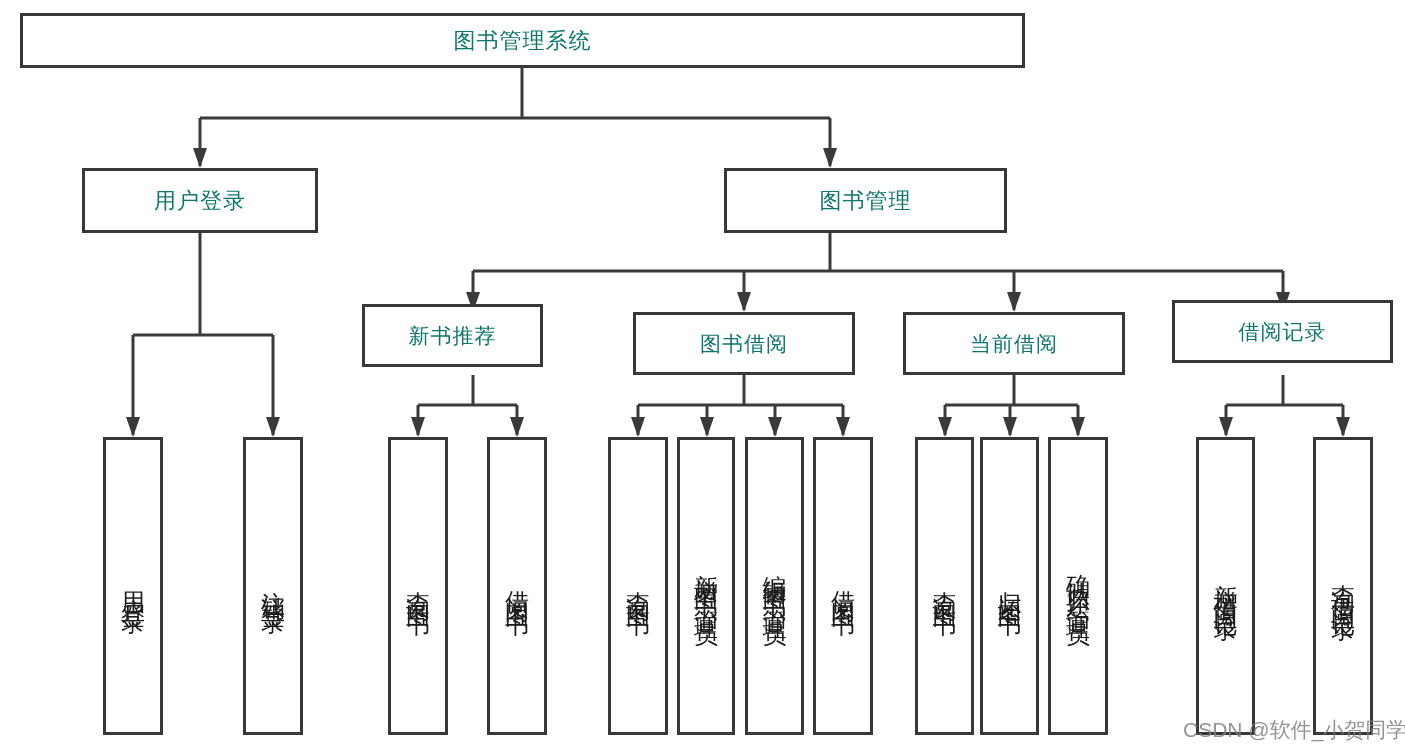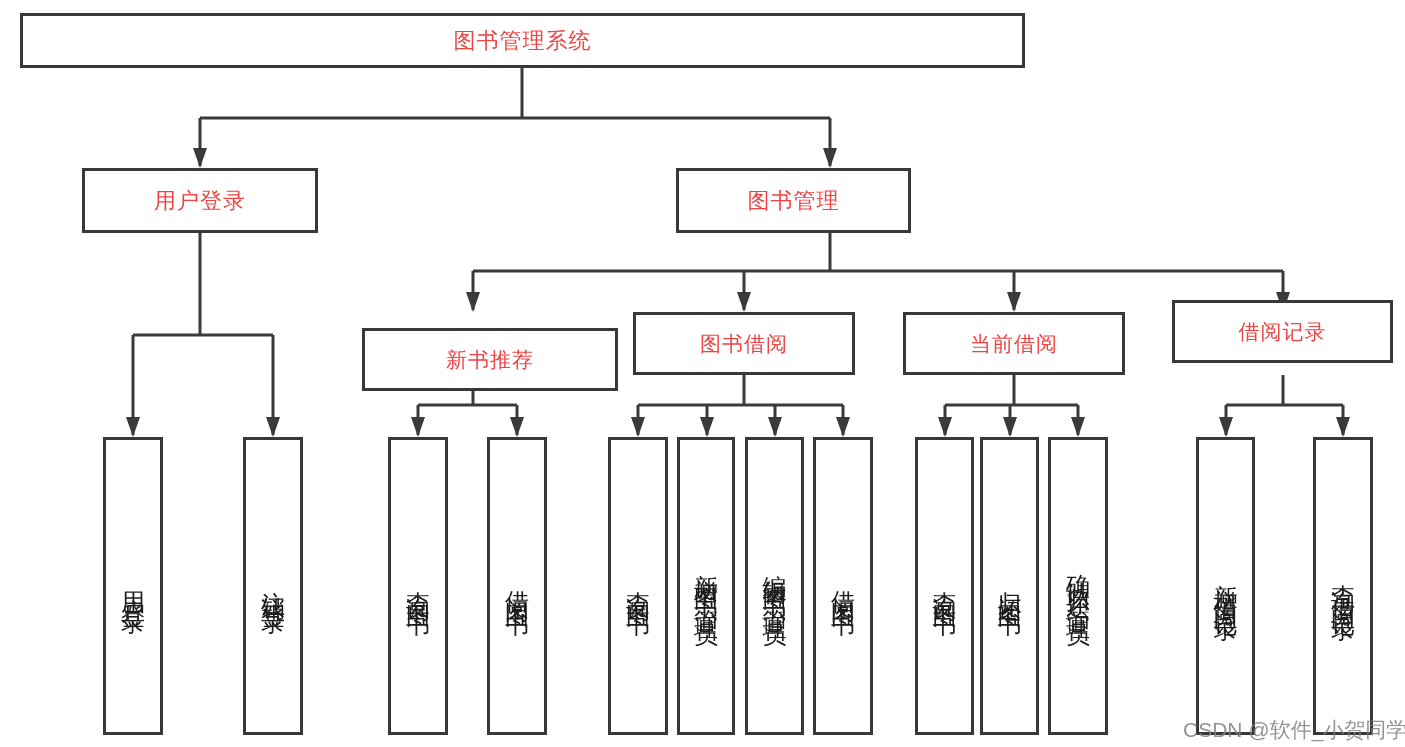--- a/index.html
+++ b/index.html
@@ -10,21 +10,21 @@
     font-family:"Liberation Sans", sans-serif;
     overflow:hidden;
   }
   #connectors { position:absolute; left:0; top:0; }
   .hbox {
     position:absolute;
     background:#ffffff;
     border:3px solid #383838;
     box-sizing:border-box;
     display:flex; align-items:center; justify-content:center;
-    color:#ef4444;
+    color:#0f766e;
     z-index:2;
   }
   .root-box  { font-size:22px; letter-spacing:1px; }
   .lvl2-box  { font-size:22px; letter-spacing:1px; }
   .lvl3-box  { font-size:21px; letter-spacing:1px; }
   .vbox {
     position:absolute;
     width:60px; height:298px; top:437px;
     background:#ffffff;
     border:3px solid #383838;
@@ -78,25 +78,25 @@
       <polygon points="1336,417 1350,417 1343,437" fill="#3a3a3a"></polygon>
     </svg>
 
   <div class="hbox root-box" style="left:20px; top:13px; width:1005px; height:55px;">
     <span>图书管理系统</span>
   </div>
 
   <div class="hbox lvl2-box" style="left:82px; top:168px; width:236px; height:65px;">
     <span>用户登录</span>
   </div>
-  <div class="hbox lvl2-box" style="left:676px; top:168px; width:235px; height:65px;justify-content:center;">
+  <div class="hbox lvl2-box" style="left:724px; top:168px; width:283px; height:65px;justify-content:center;">
     <span>图书管理</span>
   </div>
 
-  <div class="hbox lvl3-box" style="left:362px; top:328px; width:256px; height:63px;text-align:center;">
+  <div class="hbox lvl3-box" style="left:362px; top:304px; width:181px; height:63px;text-align:center;">
     <span>新书推荐</span>
   </div>
   <div class="hbox lvl3-box" style="left:633px; top:312px; width:222px; height:63px;font-family:Liberation Serif, serif;">
     <span>图书借阅</span>
   </div>
   <div class="hbox lvl3-box" style="left:903px; top:312px; width:222px; height:63px;justify-content:center;">
     <span>当前借阅</span>
   </div>
   <div class="hbox lvl3-box" style="left:1172px; top:300px; width:221px; height:63px;">
     <span>借阅记录</span>

